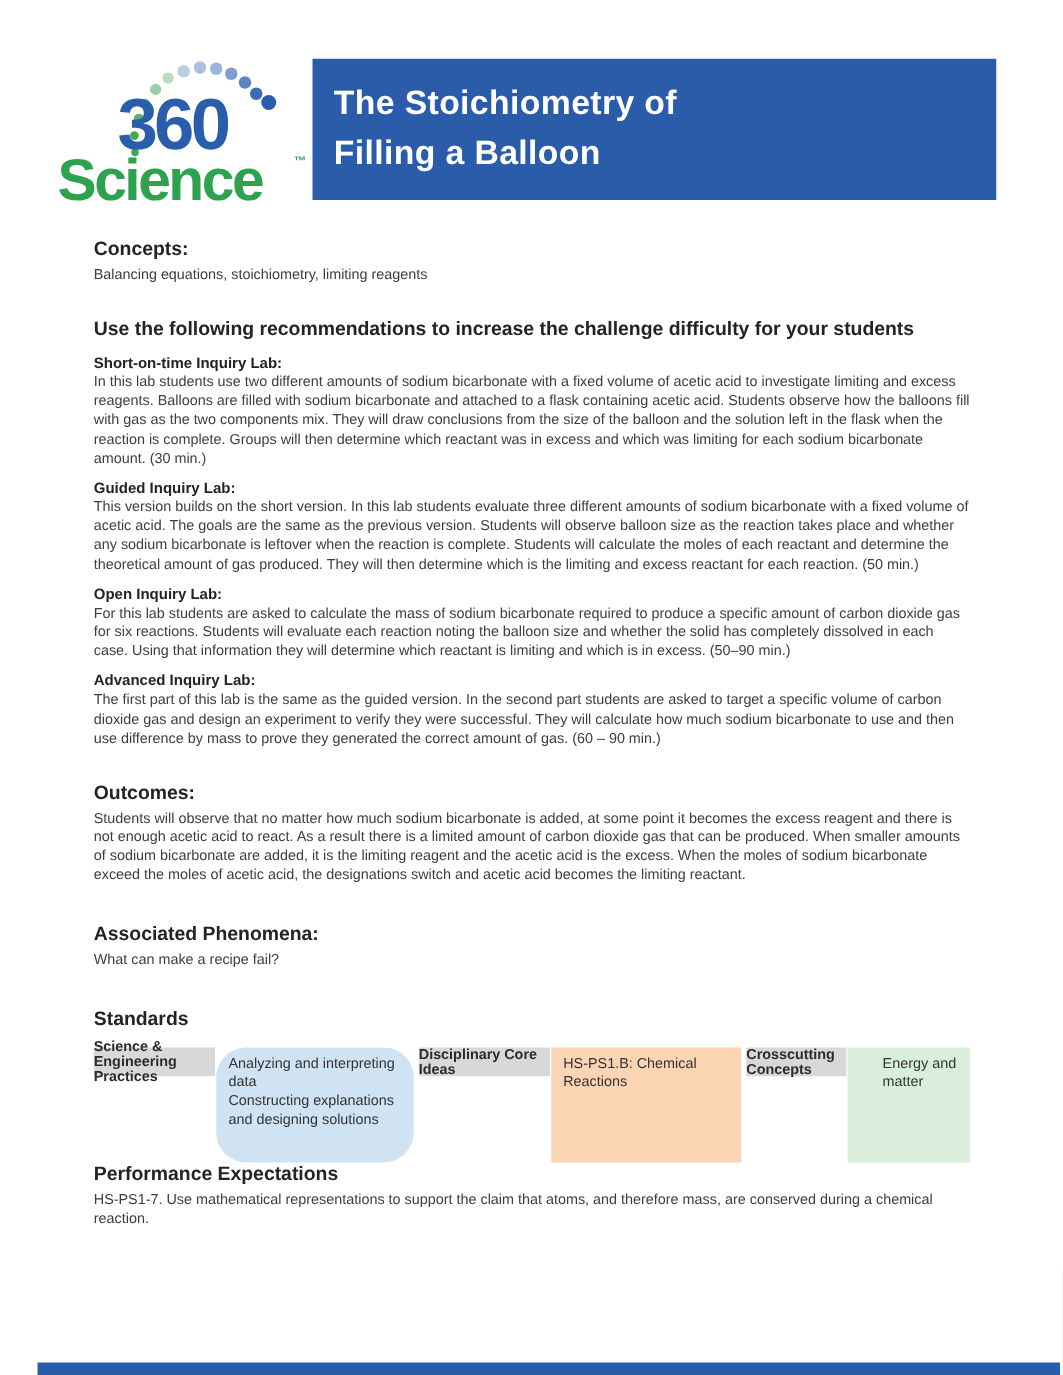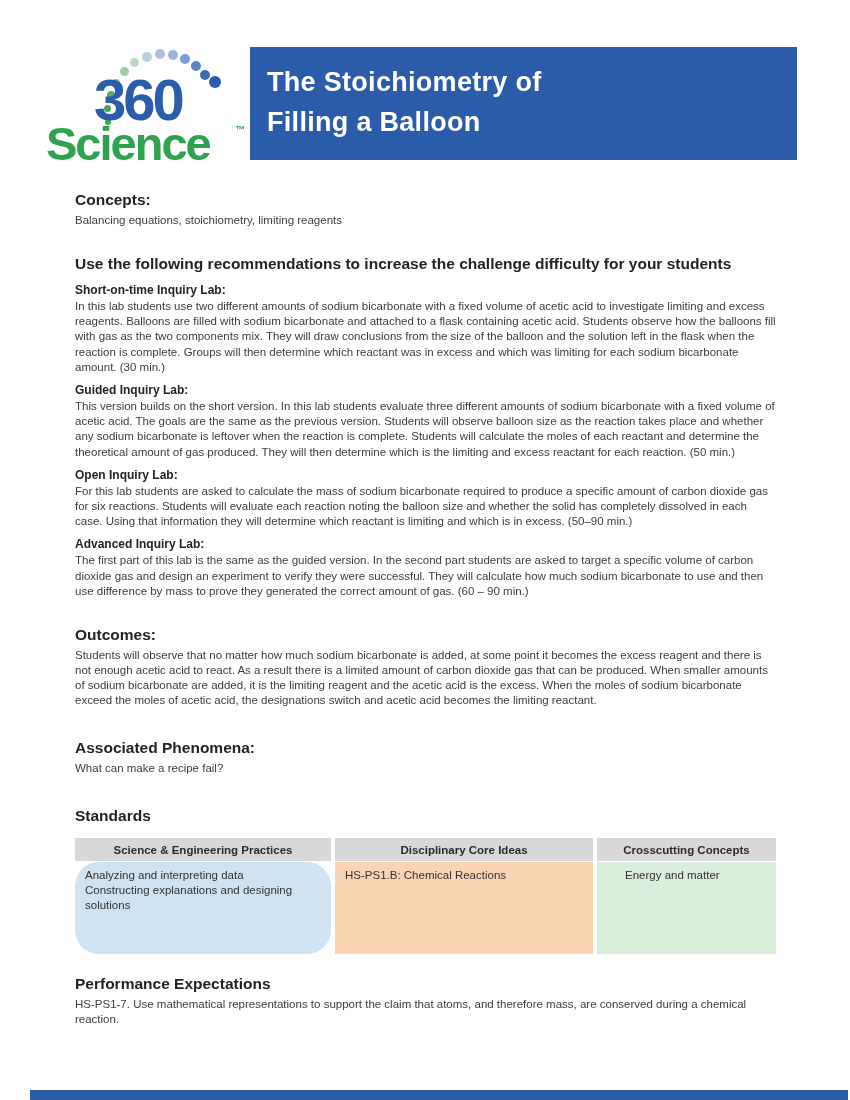--- a/index.html
+++ b/index.html
@@ -66,21 +66,21 @@
   .lab-body { font-size: 11.5px; line-height: 15.2px; color: #3d3d3d; margin-top: 1px; }
   .gap-26 { margin-top: 26px; }
   .gap-30 { margin-top: 30px; }
   .gap-10 { margin-top: 10px; }
 
   
   .std-table {
     margin-top: 13px;
     display: flex; gap: 4px; width: 701px;
   }
-  .std-col { display: flex; flex-direction: column; gap: 1px; }
+  .std-col { display: flex; gap: 1px; }
   .std-col-1 { width: 256px; }
   .std-col-2 { width: 258px; }
   .std-col-3 { width: 179px; }
   .std-head {
     background: #d8d8d8; height: 23px;
     display: flex; align-items: center; justify-content: center;
     font-size: 11.5px; font-weight: bold; color: #2b2b2b;
   }
   .std-cell {
     height: 92px; padding: 6px 10px;
@@ -166,20 +166,20 @@
         </div>
       </div>
       <div class="std-col std-col-3">
         <div class="std-head">Crosscutting Concepts</div>
         <div class="std-cell" style="background:#d9efdb;padding-left:28px;">
           <div>Energy and matter</div>
         </div>
       </div>
     </div>
 
-    <div class="h-big" style="margin-top:20px;">Performance Expectations</div>
+    <div class="h-big" style="">Performance Expectations</div>
     <div class="body-text">HS-PS1-7. Use mathematical representations to support the claim that atoms, and therefore mass, are conserved during a chemical reaction.</div>
 
   </div>
 
   <div class="footer-strip"></div>
 
 </div>
 
 </body></html>

